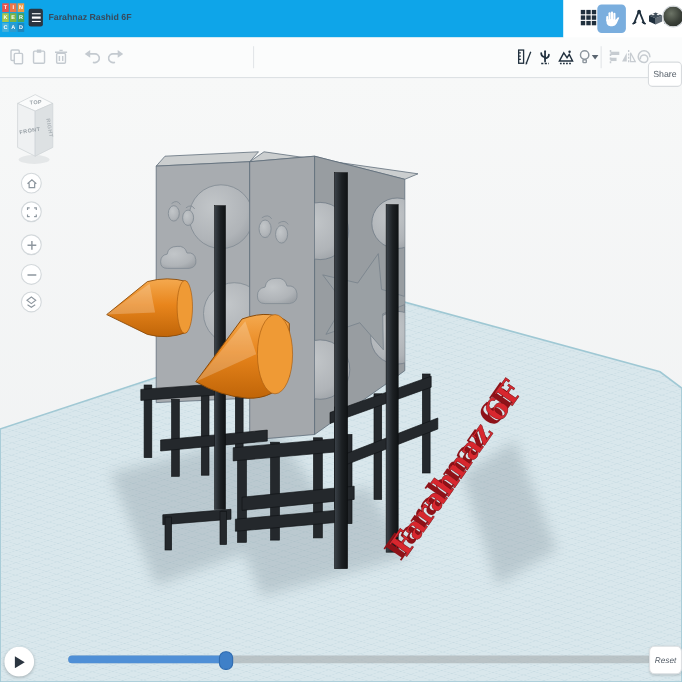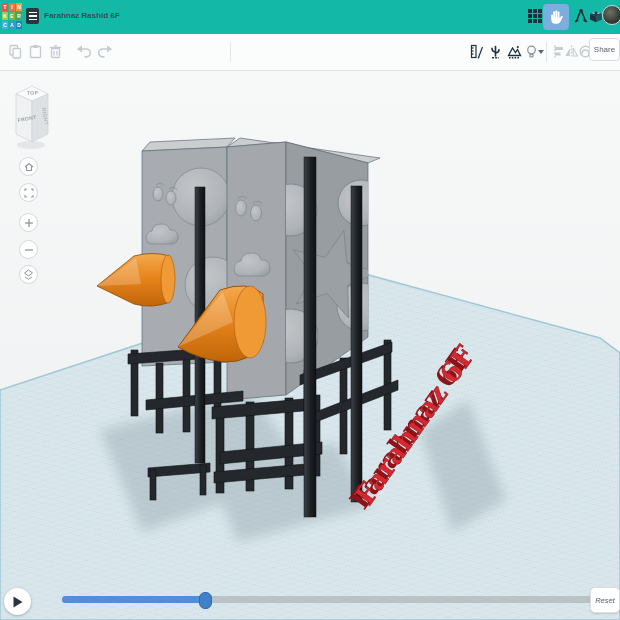--- a/index.html
+++ b/index.html
@@ -1,39 +1,39 @@
 <!DOCTYPE html>
 <html><head>
 <meta charset="utf-8">
 <style>
   html,body{margin:0;padding:0;}
   body{width:620px;height:620px;overflow:hidden;position:relative;
        font-family:"Liberation Sans", sans-serif;background:#fff;}
   
-  .topbar{position:absolute;left:0;top:0;width:620px;height:34px;background:#14b8a6;
+  .topbar{position:absolute;left:0;top:0;width:512px;height:34px;background:#0ea5e9;
           border-bottom:1px solid #e8eaec;z-index:30;}
   .logo{position:absolute;left:2px;top:3px;width:21px;height:27px;display:grid;
         grid-template-columns:repeat(3,6px);grid-template-rows:repeat(3,8px);gap:1px;cursor:pointer;}
   .logo .tile{color:#fff;font-size:5px;font-weight:bold;display:flex;align-items:center;justify-content:center;}
   .menu-btn{position:absolute;left:26px;top:8px;width:13px;height:16px;background:#2b3540;border-radius:2px;
             display:flex;flex-direction:column;justify-content:center;gap:2px;align-items:center;cursor:pointer;}
   .menu-btn i{display:block;width:8px;height:1.5px;background:#fff;}
   .doc-title{position:absolute;left:44px;top:11px;font-size:8px;font-weight:bold;color:#39495a;}
   .hdr-ic{position:absolute;top:8px;width:16px;height:16px;color:#1f2f3d;cursor:pointer;}
   .hand-btn{position:absolute;left:543px;top:4px;width:26px;height:26px;background:#7aaede;border-radius:4px;
             display:flex;align-items:center;justify-content:center;cursor:pointer;}
   .avatar{position:absolute;left:602px;top:5px;width:18px;height:18px;border-radius:50%;
           background:radial-gradient(circle at 40% 35%, #6c7466 0%, #3a4038 55%, #232723 100%);
           border:1px solid #cfd4d8;cursor:pointer;}
   
   .toolbar{position:absolute;left:0;top:34px;width:620px;height:36px;background:#fbfcfc;
            border-bottom:1px solid #dde1e4;z-index:30;}
   .tb-ic{position:absolute;top:10px;width:15px;height:15px;cursor:pointer;}
   .tb-sep{position:absolute;top:8px;width:1px;height:20px;background:#e3e6e9;}
-  .share-btn{position:absolute;left:589px;top:4px;width:29px;height:21px;background:#fff;
+  .share-btn{position:absolute;left:589px;top:22px;width:29px;height:21px;background:#fff;
              border:1px solid #d8dbde;border-radius:4px;font-size:8px;color:#57606a;
              display:flex;align-items:center;justify-content:center;cursor:pointer;}
   
   .canvas{position:absolute;left:0;top:70px;width:620px;height:550px;
           background:linear-gradient(#f7f8f8, #eef0f1);overflow:hidden;}
   .scene{position:absolute;left:0;top:0;}
   .viewcube{position:absolute;left:10px;top:12px;cursor:pointer;}
   .vc-label{font-size:5px;fill:#9aa2a8;font-weight:bold;letter-spacing:.4px;}
   .view-btn{position:absolute;left:19px;width:17px;height:17px;border-radius:50%;background:rgba(255,255,255,.95);
             border:1px solid #d3d8db;color:#8d969e;display:flex;align-items:center;justify-content:center;cursor:pointer;}

